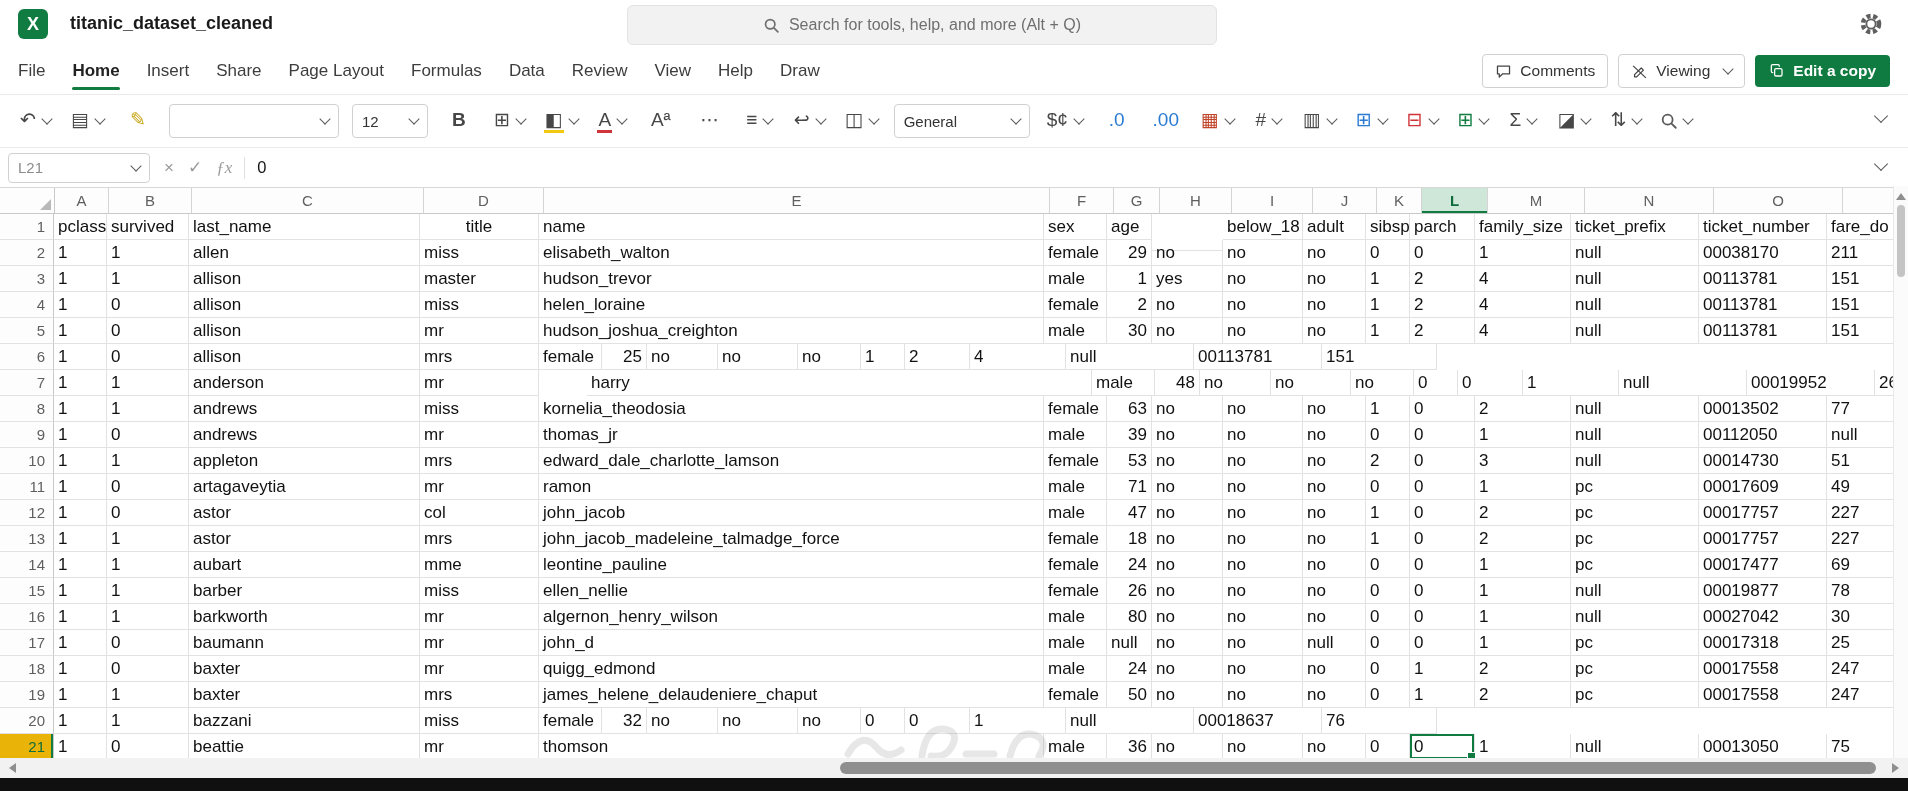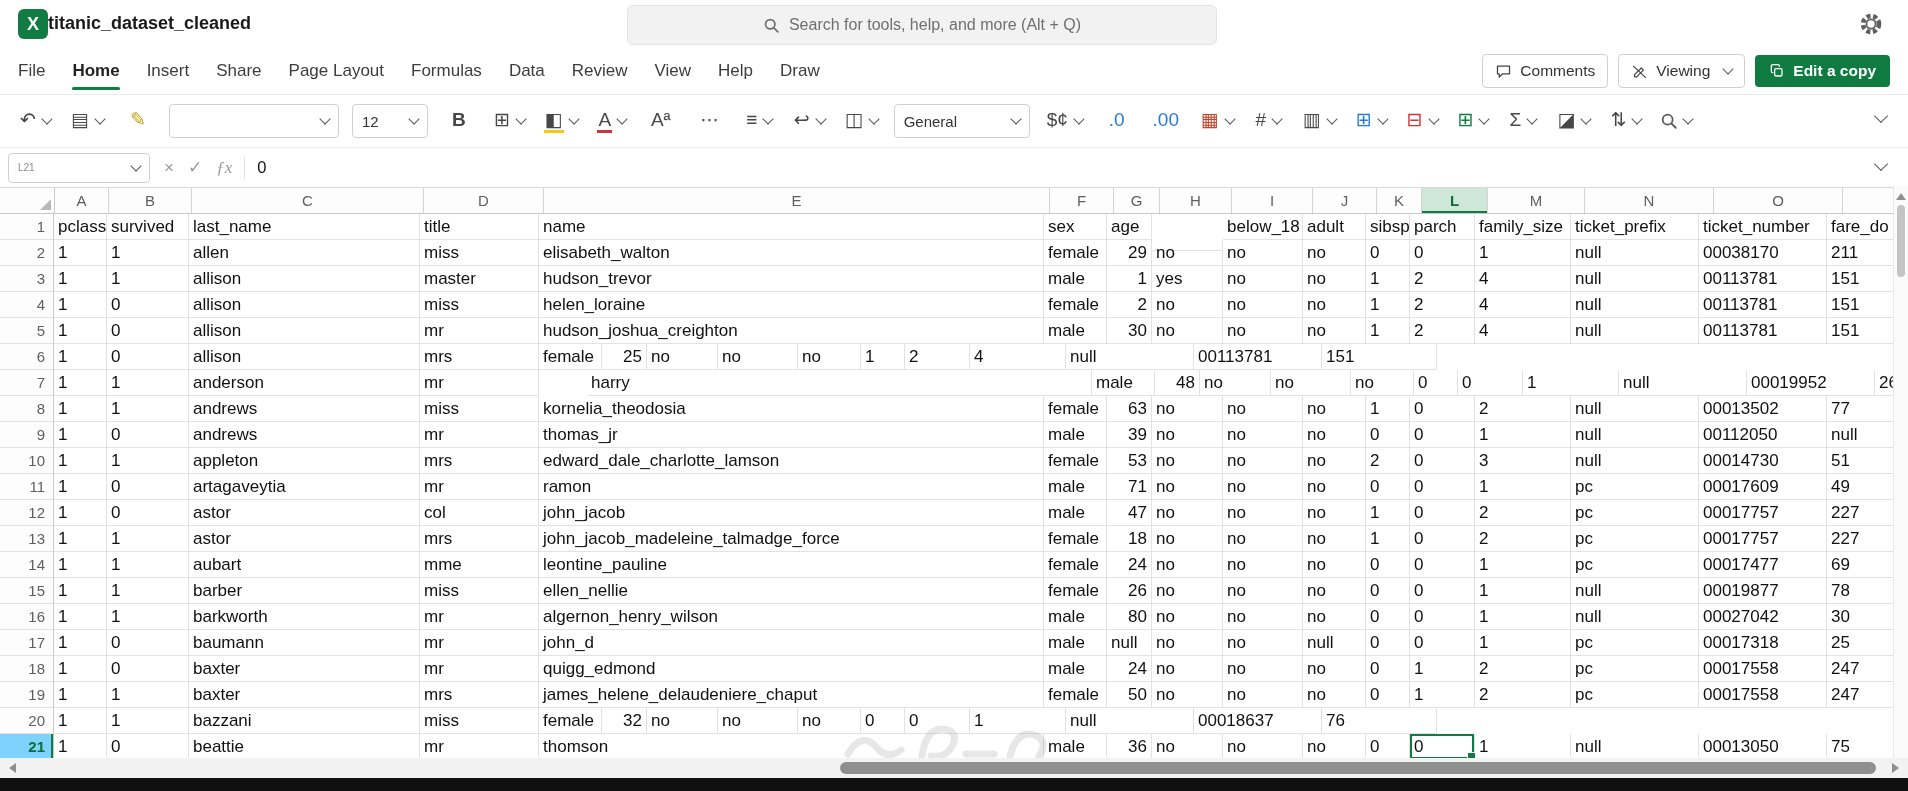--- a/index.html
+++ b/index.html
@@ -5,21 +5,21 @@
   html,body{margin:0;padding:0;}
   body{
     width:1908px;height:791px;position:relative;overflow:hidden;
     background:#ffffff;color:#1a1a1a;
     font-family:"Liberation Sans","DejaVu Sans",sans-serif;
   }
   
   .titlebar{position:relative;height:48px;background:#fff;}
   .applogo{position:absolute;left:18px;top:9px;width:30px;height:30px;background:#107c41;border-radius:6px;
     display:flex;align-items:center;justify-content:center;color:#fff;font-weight:700;font-size:18px;}
-  .doctitle{position:absolute;left:48px;top:13px;font-size:18px;font-weight:600;color:#1a1a1a;}
+  .doctitle{position:absolute;left:70px;top:13px;font-size:18px;font-weight:600;color:#1a1a1a;}
   .searchbar{position:absolute;left:627px;top:5px;width:588px;height:38px;background:#f2f2f2;
     border:1px solid #e3e3e3;border-radius:6px;display:flex;align-items:center;justify-content:center;gap:9px;}
   .searchbar .ph{color:#6f6f6f;font-size:16px;}
   .gear{position:absolute;right:24px;top:11px;width:26px;height:26px;display:flex;align-items:center;justify-content:center;}
   
   .menubar{height:46px;display:flex;align-items:center;padding:0 18px;border-bottom:1px solid #ebebeb;background:#fff;}
   .tabs{display:flex;align-items:center;height:100%;}
   .tab{position:relative;height:100%;display:flex;align-items:center;margin-right:27px;font-size:17px;color:#3d3d3d;cursor:default;}
   .tab.active{font-weight:700;color:#222;}
   .tab.active::after{content:"";position:absolute;left:0;right:0;bottom:4px;height:3px;border-radius:2px;background:#107c41;}
@@ -34,39 +34,39 @@
   .tbtn .glyph{font-size:19px;line-height:22px;display:inline-block;padding:0 1px 2px 1px;}
   .combo{height:32px;border:1px solid #d1d1d1;border-radius:4px;background:#fff;display:flex;align-items:center;
     justify-content:space-between;padding:0 9px;font-size:15px;color:#333;}
   .chev{display:inline-block;width:7px;height:7px;border-right:1.6px solid #5a5a5a;border-bottom:1.6px solid #5a5a5a;
     transform:rotate(45deg);margin-left:6px;margin-top:-4px;flex:none;}
   .chev.big{width:9px;height:9px;}
   .ribbon-collapse{position:absolute;right:22px;top:20px;}
   
   .formulabar{position:relative;height:39px;display:flex;align-items:center;padding:0 8px;border-bottom:1px solid #d8d8d8;background:#fff;}
   .namebox{width:122px;height:28px;border:1px solid #d1d1d1;border-radius:4px;display:flex;align-items:center;
-    justify-content:space-between;padding:0 9px;color:#8c8c8c;font-size:10px;}
+    justify-content:space-between;padding:0 9px;color:#8c8c8c;font-size:15px;}
   .fb-icons{display:flex;align-items:center;gap:14px;margin-left:14px;color:#9b9b9b;font-size:17px;}
   .fb-fx{font-style:italic;font-family:"Liberation Serif","DejaVu Serif",serif;}
   .fb-sep{width:1px;height:22px;background:#e0e0e0;margin:0 12px;}
   .fb-value{font-size:16.5px;color:#141414;flex:1;}
   .fb-chev{position:absolute;right:22px;top:15px;}
   
   .grid{position:relative;width:1908px;overflow:hidden;background:#fff;}
   .hdr-row{display:flex;height:26px;}
   .corner{position:relative;width:54px;flex:none;border-right:1px solid #c9c9c9;border-bottom:1px solid #c9c9c9;background:#fdfdfd;}
   .corner::after{content:"";position:absolute;right:3px;bottom:3px;width:0;height:0;
     border-left:11px solid transparent;border-bottom:11px solid #b9b9b9;}
   .colhdr{flex:none;display:flex;align-items:center;justify-content:center;font-size:15px;color:#5f5f5f;
     border-right:1px solid #d4d4d4;border-bottom:1px solid #c9c9c9;background:#fdfdfd;}
   .colhdr.sel{background:#cfe7d9;color:#0e6b3a;font-weight:700;box-shadow:inset 0 -2px 0 #107c41;}
   .g-row{display:flex;height:26px;}
   .gut{flex:none;width:54px;display:flex;align-items:center;justify-content:flex-end;padding-right:8px;box-sizing:border-box;
     font-size:15px;color:#5f5f5f;border-right:1px solid #c9c9c9;border-bottom:1px solid #e2e2e2;background:#fdfdfd;}
-  .gut.sel{background:#7dd3fc;color:#0e6b3a;font-weight:700;box-shadow:inset -2px 0 0 #107c41;}
+  .gut.sel{background:#eab308;color:#0e6b3a;font-weight:400;box-shadow:inset -2px 0 0 #107c41;}
   .cell{flex:none;box-sizing:border-box;padding:0 4px;font-size:17px;line-height:25px;color:#111;
     border-right:1px solid #e2e2e2;border-bottom:1px solid #e2e2e2;white-space:nowrap;overflow:hidden;}
   .cell.right{text-align:right;}
   .cell.selcell{position:relative;box-shadow:inset 0 0 0 2px #107c41;overflow:visible;z-index:2;}
   .cell.selcell::after{content:"";position:absolute;right:-2px;bottom:-2px;width:7px;height:7px;background:#107c41;border:1px solid #fff;}
   
   .vscroll{position:absolute;right:0;top:186px;width:14px;height:572px;background:#fbfbfb;border-left:1px solid #e8e8e8;z-index:5;}
   .vs-arrow{width:0;height:0;border-left:5px solid transparent;border-right:5px solid transparent;border-bottom:7px solid #8f8f8f;margin:7px auto 5px auto;}
   .vs-thumb{width:8px;height:72px;margin:0 auto;background:#c4c4c4;border-radius:4px;}
   .hscroll{position:absolute;left:0;top:758px;width:1908px;height:20px;background:#f2f2f2;z-index:6;}
@@ -286,21 +286,21 @@
       <div class="colhdr" style="width: 96px;">M</div>
       <div class="colhdr" style="width: 128px;">N</div>
       <div class="colhdr" style="width: 128px;">O</div>
       <div class="colhdr" style="width: 115px;">P</div>
     </div>
     <div class="g-row">
       <div class="gut">1</div>
       <div class="cell" style="width: 53px;">pclass</div>
       <div class="cell" style="width: 82px;">survived</div>
       <div class="cell" style="width: 231px;">last_name</div>
-      <div class="cell" style="width: 119px;">title</div>
+      <div class="cell" style="width: 119px; text-align: center;">title</div>
       <div class="cell" style="width: 505px;">name</div>
       <div class="cell" style="width: 63px;">sex</div>
       <div class="cell" style="width: 45px;">age</div>
       <div class="cell" style="width: 71px; margin-top: 36px;">infant</div>
       <div class="cell" style="width: 80px;">below_18</div>
       <div class="cell" style="width: 63px;">adult</div>
       <div class="cell" style="width: 44px;">sibsp</div>
       <div class="cell" style="width: 65px;">parch</div>
       <div class="cell" style="width: 96px;">family_size</div>
       <div class="cell" style="width: 128px;">ticket_prefix</div>

